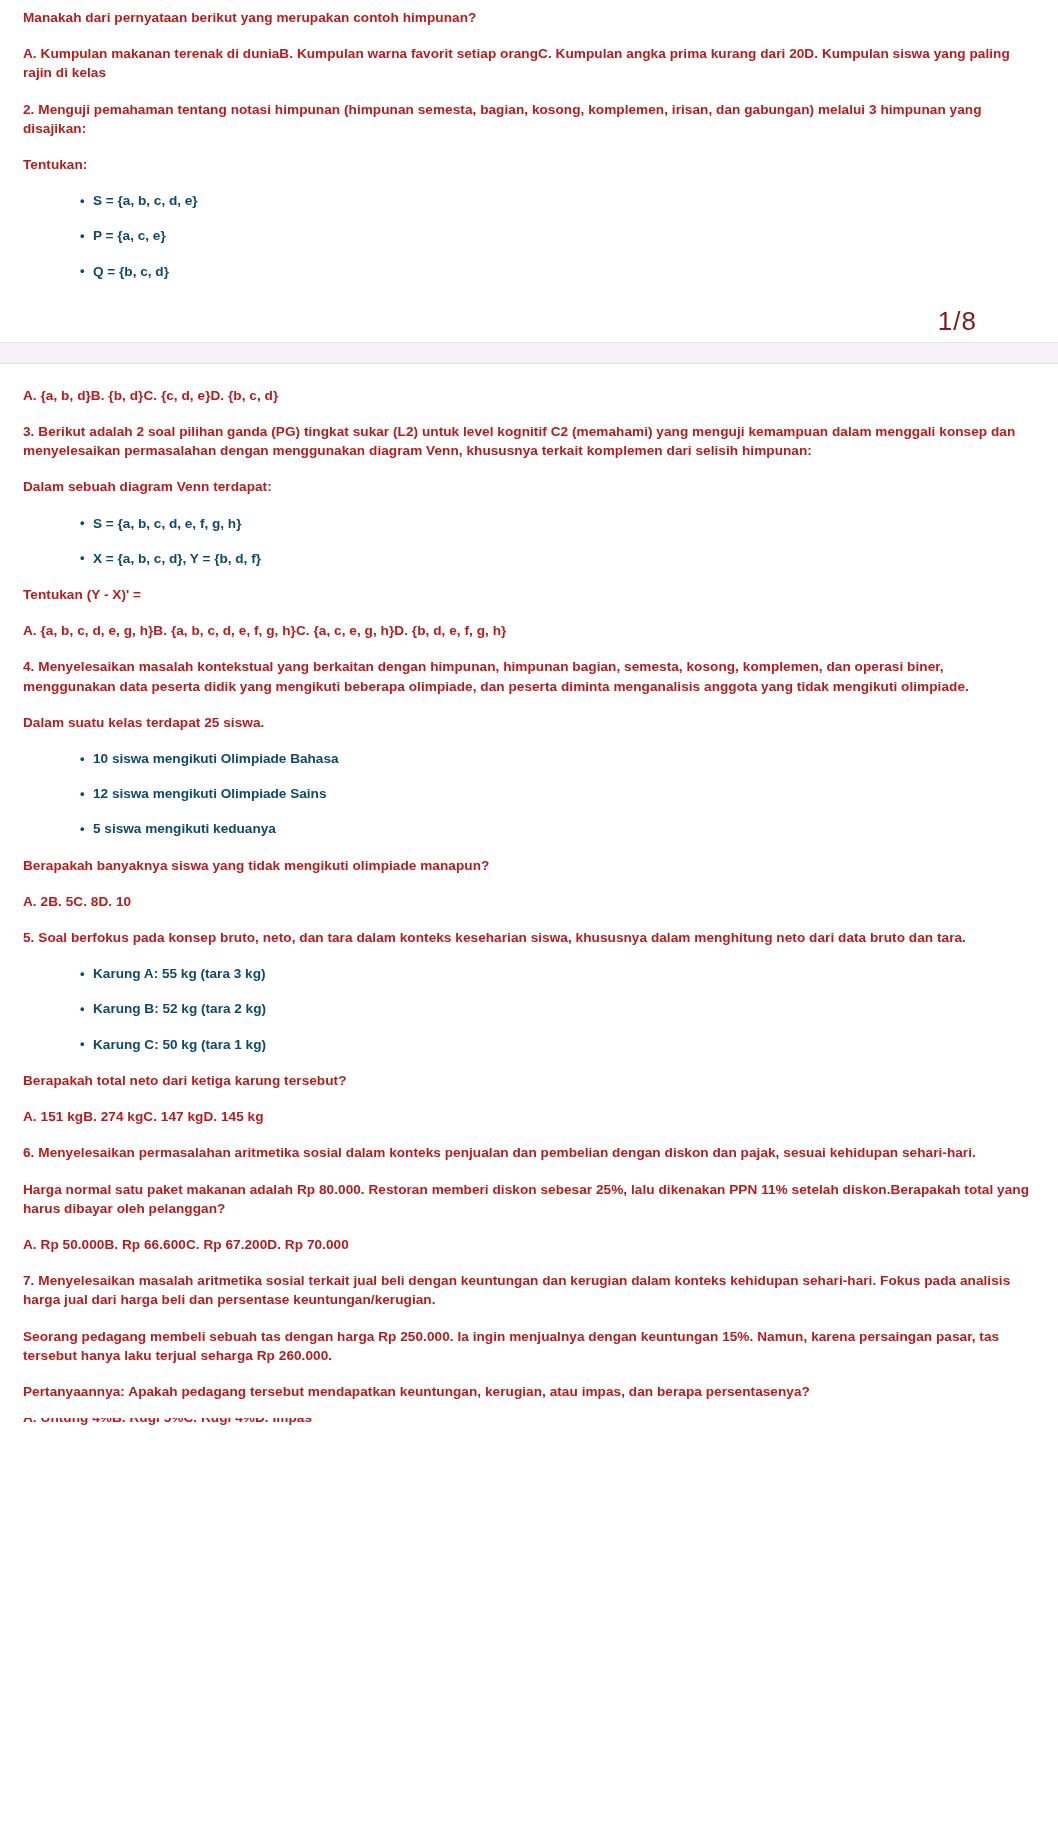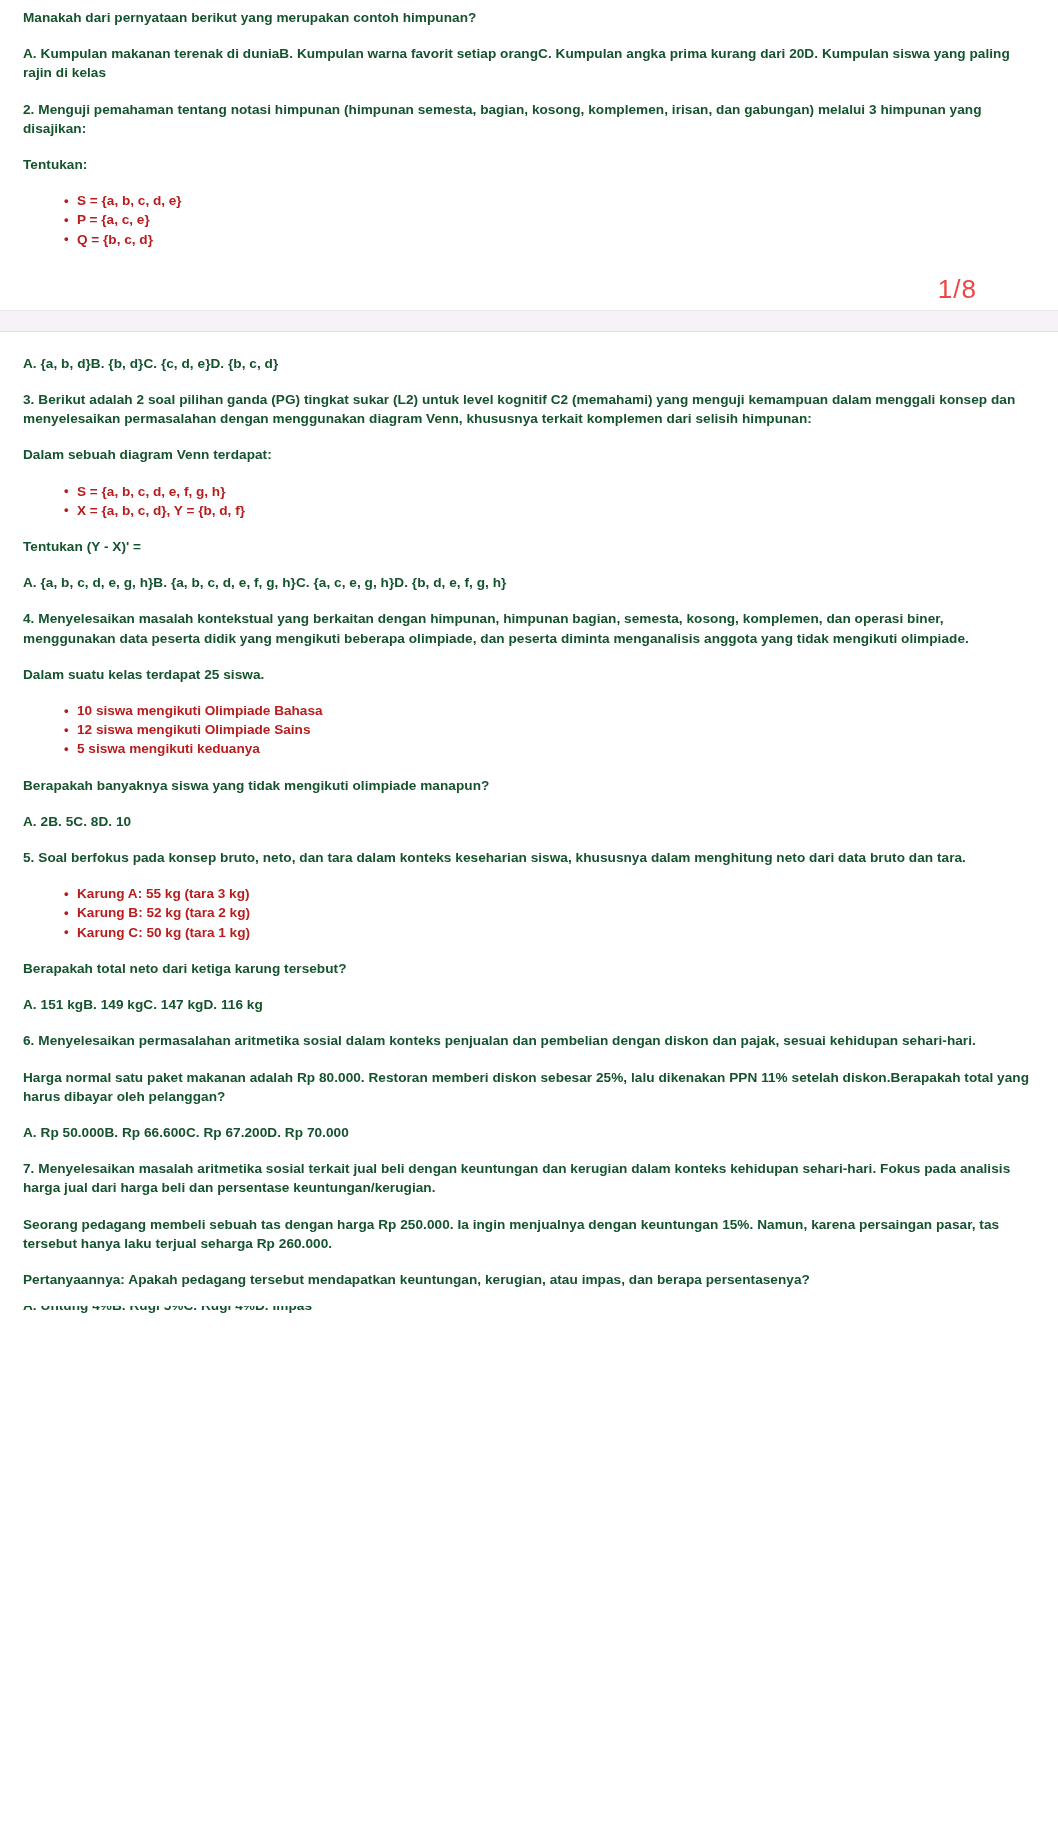--- a/index.html
+++ b/index.html
@@ -39,37 +39,37 @@
     padding-bottom: 0px;
   }
 
   
   .para {
     font-size: 13.6px;
     line-height: 19.2px;
     font-weight: bold;
     letter-spacing: 0.05px;
     margin: 0 0 17px 0;
-    color: #14532d;
+    color: #b91c1c;
     word-wrap: break-word;
   }
   .para.last { margin-bottom: 0; }
 
   ul.bullets {
     margin: 0 0 17px 0;
     padding: 0 0 0 41px;
     list-style: none;
   }
   ul.bullets li {
     font-size: 13.6px;
     line-height: 19.2px;
     font-weight: bold;
-    color: #b91c1c;
-    position: relative;
-    margin: 0;
+    color: #0c4a6e;
+    position: relative;
+    margin: 16px;
     padding: 0 0 0 13px;
   }
   ul.bullets li::before {
     content: "\2022";
     position: absolute;
     left: 0;
     top: -0.5px;
     font-size: 13px;
     line-height: 19.2px;
   }
@@ -78,21 +78,21 @@
   .page-number-row {
     position: relative;
     height: 44px;
   }
   .page-number {
     position: absolute;
     right: 58px;
     top: 8px;
     font-size: 26px;
     line-height: 30px;
-    color: #ef4444;
+    color: #7f1d1d;
     font-weight: normal;
     letter-spacing: 1px;
     font-family: "Liberation Sans", "DejaVu Sans", sans-serif;
   }
 
   
   .page-gap {
     width: 100%;
     height: 22px;
     background: #f6f2f7;
@@ -177,21 +177,21 @@
 
 
     <ul class="bullets">
       <li>Karung A: 55 kg (tara 3 kg)</li>
       <li>Karung B: 52 kg (tara 2 kg)</li>
       <li>Karung C: 50 kg (tara 1 kg)</li>
     </ul>
 
     <p class="para">Berapakah total neto dari ketiga karung tersebut?</p>
 
-    <p class="para">A. 151 kgB. 149 kgC. 147 kgD. 116 kg</p>
+    <p class="para">A. 151 kgB. 274 kgC. 147 kgD. 145 kg</p>
 
     <p class="para">6. Menyelesaikan permasalahan aritmetika sosial dalam konteks penjualan dan pembelian dengan diskon dan pajak, sesuai kehidupan sehari-hari.</p>
 
     <p class="para">Harga normal satu paket makanan adalah Rp 80.000. Restoran memberi diskon sebesar 25%, lalu dikenakan PPN 11% setelah diskon.Berapakah total yang harus dibayar oleh pelanggan?</p>
 
     <p class="para">A. Rp 50.000B. Rp 66.600C. Rp 67.200D. Rp 70.000</p>
 
     <p class="para">7. Menyelesaikan masalah aritmetika sosial terkait jual beli dengan keuntungan dan kerugian dalam konteks kehidupan sehari-hari. Fokus pada analisis harga jual dari harga beli dan persentase keuntungan/kerugian.</p>
 
     <p class="para">Seorang pedagang membeli sebuah tas dengan harga Rp 250.000. Ia ingin menjualnya dengan keuntungan 15%. Namun, karena persaingan pasar, tas tersebut hanya laku terjual seharga Rp 260.000.</p>

